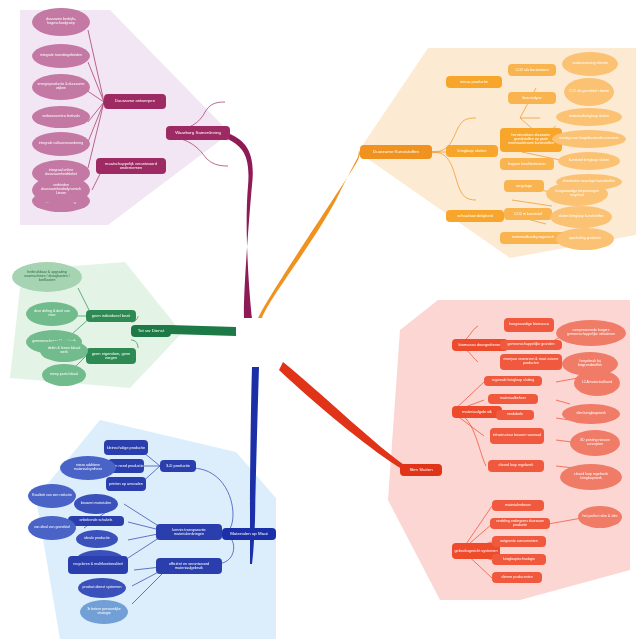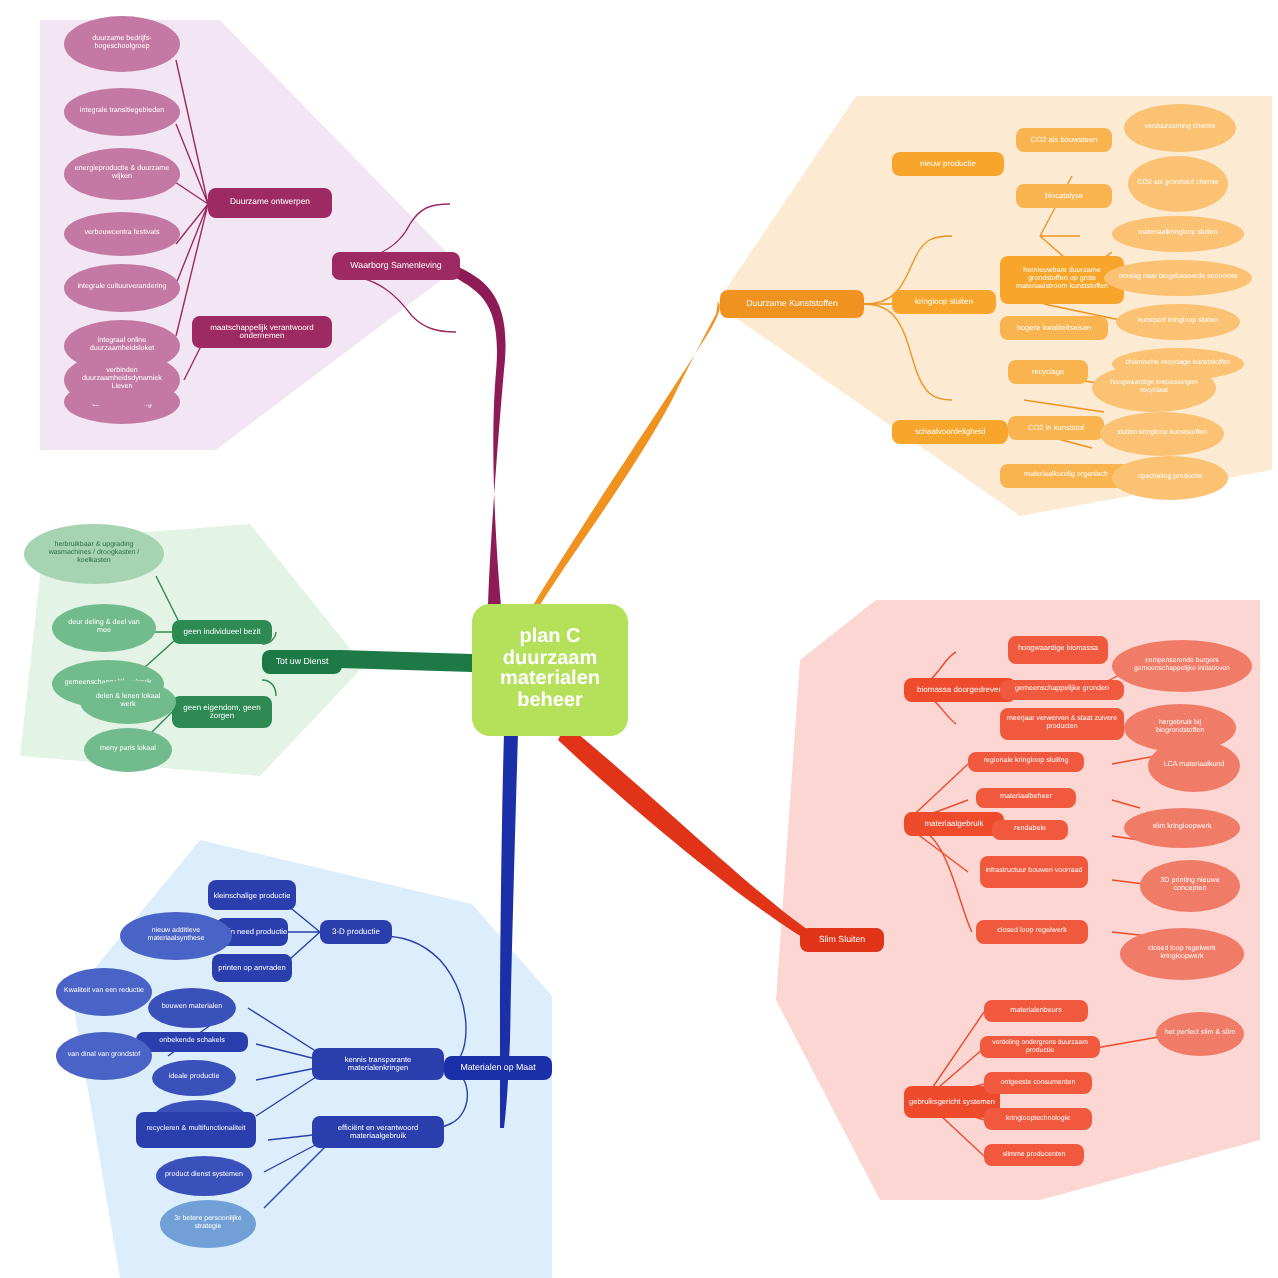--- a/index.html
+++ b/index.html
@@ -81,26 +81,20 @@
                M452,412 L484,436 M452,412 C474,412 478,450 486,466"></path>
       <path d="M462,550 L492,506 M462,550 L492,524 M462,550 L492,542
                M462,550 L492,560 M462,550 L492,578"></path>
       <path d="M540,348 L566,334 M540,362 L562,366"></path>
       <path d="M556,382 L578,378 M556,400 L570,404 M556,418 L570,420
                M556,440 L572,442 M556,466 L574,468"></path>
       <path d="M548,524 L582,518"></path>
     </g>
   </svg>
 
-  <div class="node center" style="left:236px;top:302px;width:78px;height:66px;background:#b5e05a;font-size:10px;">
-    <span>plan C</span>
-    <span>duurzaam</span>
-    <span>materialen</span>
-    <span>beheer</span>
-  </div>
 
   <div class="node rect" style="left:166px;top:126px;width:64px;height:14px;background:#9e2a63;font-size:4.4px;">Waarborg Samenleving</div>
 
   <div class="node rect" style="left:104px;top:94px;width:62px;height:15px;background:#9e2a63;font-size:4.2px;">Duurzame ontwerpen</div>
   <div class="node rect" style="left:96px;top:158px;width:70px;height:16px;background:#9e2a63;font-size:4px;padding:0 2px;">maatschappelijk verantwoord ondernemen</div>
 
   <div class="node ell" style="left:32px;top:8px;width:58px;height:28px;background:#c478a4;font-size:3.6px;padding:0 5px;">duurzame bedrijfs- hogeschoolgroep</div>
   <div class="node ell" style="left:32px;top:44px;width:58px;height:24px;background:#c478a4;font-size:3.6px;padding:0 5px;">integrale transitiegebieden</div>
   <div class="node ell" style="left:32px;top:74px;width:58px;height:26px;background:#c478a4;font-size:3.6px;padding:0 5px;">energieproductie &amp; duurzame wijken</div>
   <div class="node ell" style="left:32px;top:106px;width:58px;height:22px;background:#c478a4;font-size:3.6px;padding:0 5px;">verbouwcentra festivals</div>

